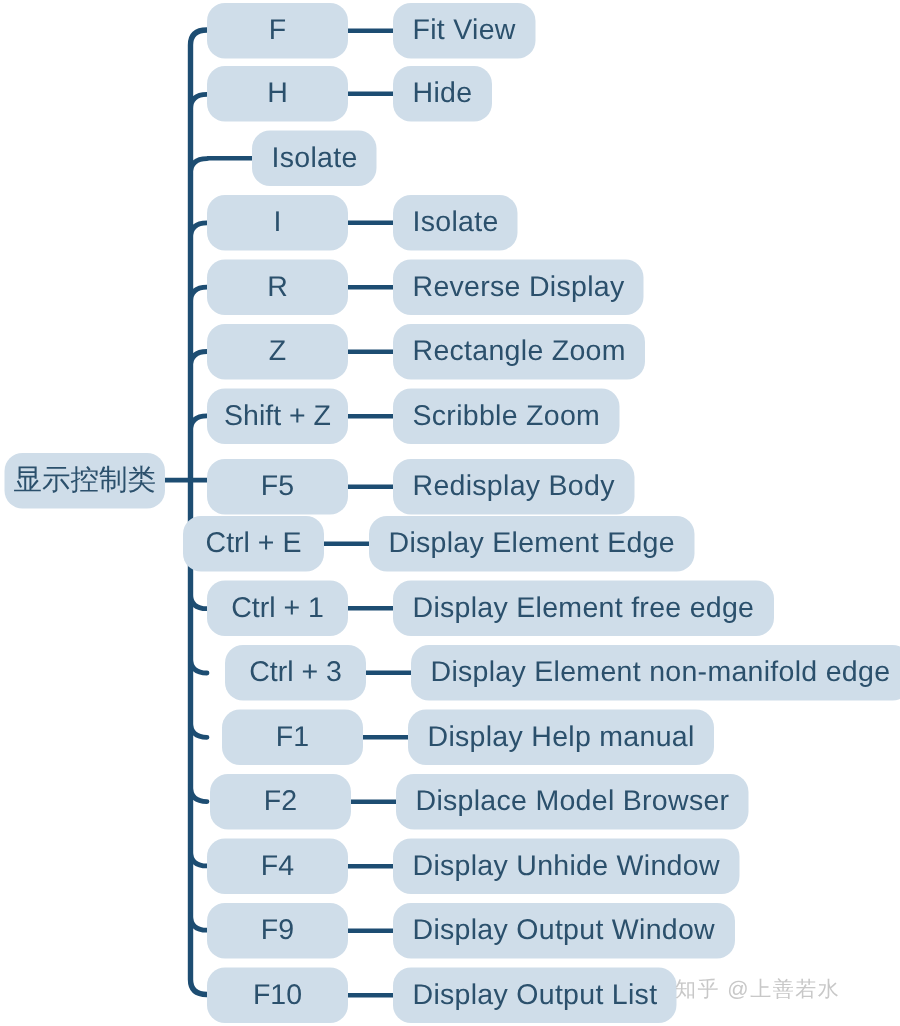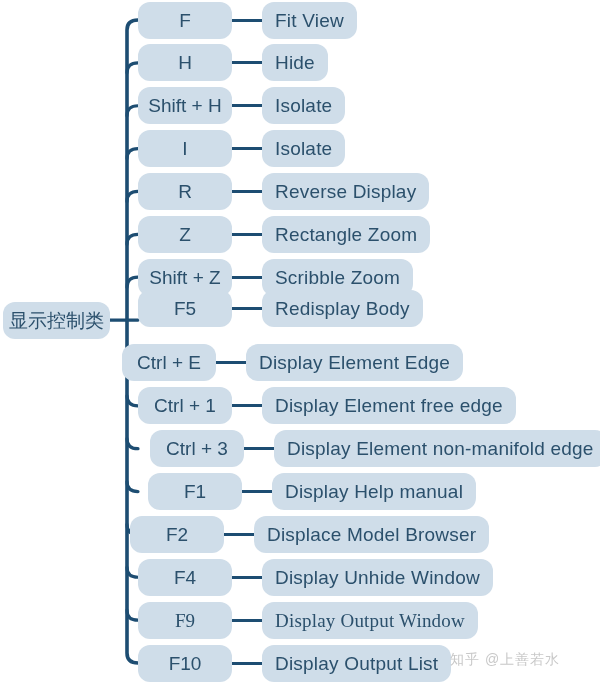--- a/index.html
+++ b/index.html
@@ -63,21 +63,20 @@
       <div class="node key-node">F</div>
       <div class="row-conn"></div>
       <div class="node action-node">Fit View</div>
     </div>
     <div class="row" style="left: 138px; top: 44.3667px;">
       <div class="node key-node">H</div>
       <div class="row-conn"></div>
       <div class="node action-node">Hide</div>
     </div>
     <div class="row" style="left: 138px; top: 87.2333px;">
-      <div class="node key-node">Shift + H</div>
       <div class="row-conn"></div>
       <div class="node action-node">Isolate</div>
     </div>
     <div class="row" style="left: 138px; top: 130.1px;">
       <div class="node key-node">I</div>
       <div class="row-conn"></div>
       <div class="node action-node">Isolate</div>
     </div>
     <div class="row" style="left: 138px; top: 172.967px;">
       <div class="node key-node">R</div>
@@ -87,21 +86,21 @@
     <div class="row" style="left: 138px; top: 215.833px;">
       <div class="node key-node">Z</div>
       <div class="row-conn"></div>
       <div class="node action-node">Rectangle Zoom</div>
     </div>
     <div class="row" style="left: 138px; top: 258.7px;">
       <div class="node key-node">Shift + Z</div>
       <div class="row-conn"></div>
       <div class="node action-node">Scribble Zoom</div>
     </div>
-    <div class="row" style="left: 138px; top: 290px;">
+    <div class="row" style="left: 138px; top: 306px;">
       <div class="node key-node">F5</div>
       <div class="row-conn"></div>
       <div class="node action-node">Redisplay Body</div>
     </div>
     <div class="row" style="left: 122px; top: 344.433px;">
       <div class="node key-node">Ctrl + E</div>
       <div class="row-conn"></div>
       <div class="node action-node">Display Element Edge</div>
     </div>
     <div class="row" style="left: 138px; top: 387.3px;">
@@ -112,31 +111,31 @@
     <div class="row" style="left: 138px; top: 430.167px; padding-left: 12px;">
       <div class="node key-node">Ctrl + 3</div>
       <div class="row-conn"></div>
       <div class="node action-node">Display Element non-manifold edge</div>
     </div>
     <div class="row" style="left: 138px; top: 473.033px; margin-left: 10px;">
       <div class="node key-node">F1</div>
       <div class="row-conn"></div>
       <div class="node action-node">Display Help manual</div>
     </div>
-    <div class="row" style="left: 130px; top: 515.9px;">
+    <div class="row" style="left: 140px; top: 515.9px;">
       <div class="node key-node">F2</div>
       <div class="row-conn"></div>
       <div class="node action-node">Displace Model Browser</div>
     </div>
     <div class="row" style="left: 138px; top: 558.767px; align-items: center;">
       <div class="node key-node">F4</div>
       <div class="row-conn"></div>
       <div class="node action-node">Display Unhide Window</div>
     </div>
-    <div class="row" style="left: 138px; top: 601.633px; font-family: Liberation Serif, serif;">
+    <div class="row" style="left: 138px; top: 601.633px;">
       <div class="node key-node">F9</div>
       <div class="row-conn"></div>
       <div class="node action-node">Display Output Window</div>
     </div>
     <div class="row" style="left: 138px; top: 644.5px;">
       <div class="node key-node">F10</div>
       <div class="row-conn"></div>
       <div class="node action-node">Display Output List</div>
     </div>
   </div>

